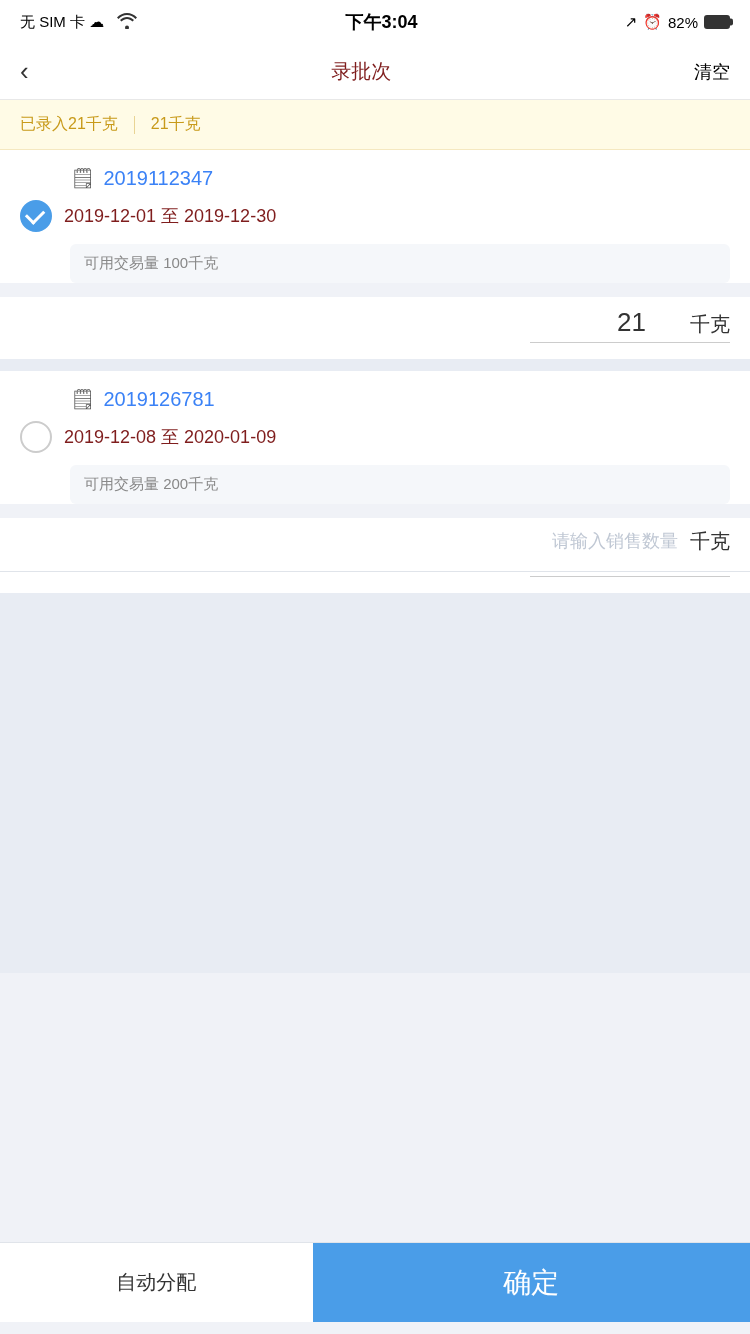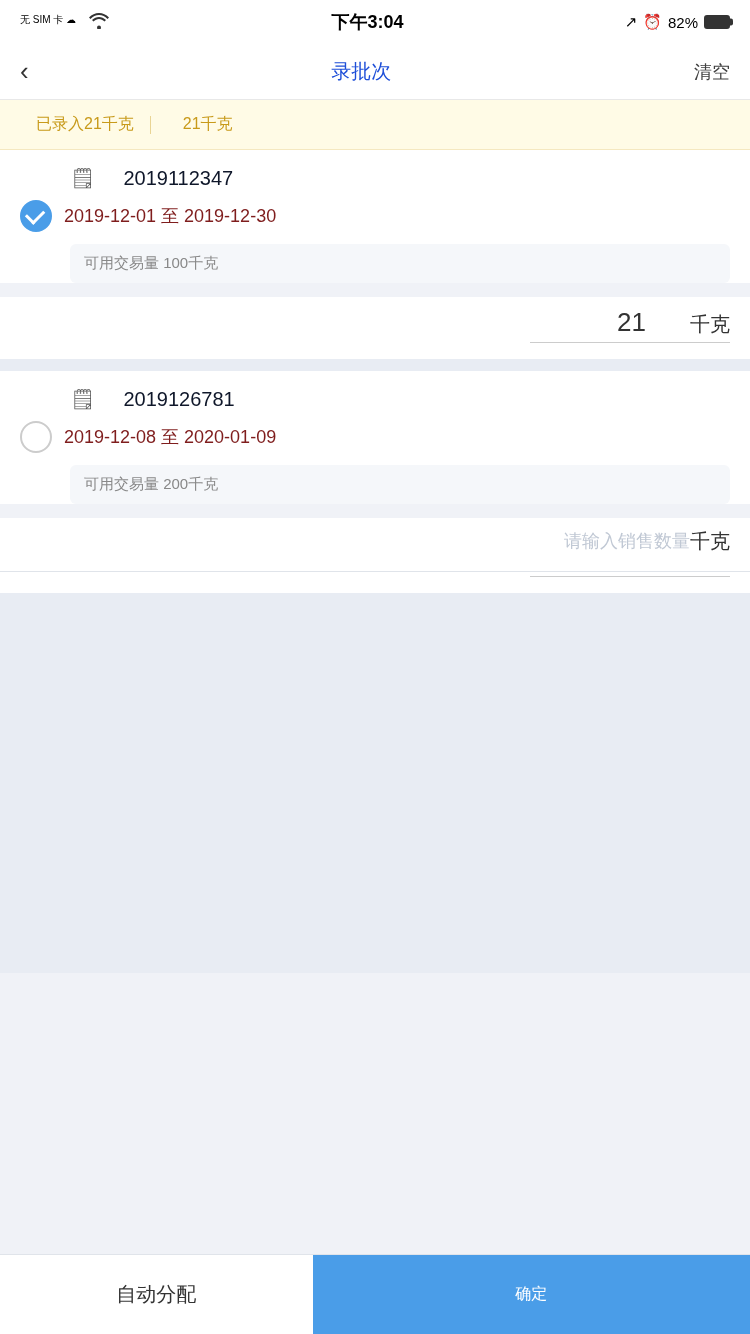--- a/index.html
+++ b/index.html
@@ -17,21 +17,21 @@
     .status-bar {
       height: 44px;
       background: #fff;
       display: flex;
       align-items: center;
       justify-content: space-between;
       padding: 0 20px;
       font-size: 16px;
       font-weight: 500;
     }
-    .status-left { display: flex; align-items: flex-start; gap: 12px; font-size: 10px; }
+    .status-left { display: flex; align-items: center; gap: 12px; font-size: 15px; }
     .status-center { font-size: 18px; font-weight: 600; }
     .status-right { display: flex; align-items: center; gap: 6px; font-size: 15px; }
     .battery-icon {
       display: inline-block;
       width: 26px;
       height: 14px;
       border: 2px solid #333;
       border-radius: 3px;
       position: relative;
       background: #333;
@@ -60,41 +60,40 @@
     }
     .nav-back {
       font-size: 26px;
       color: #333;
       cursor: pointer;
       font-weight: 300;
     }
     .nav-title {
       font-size: 20px;
       font-weight: 500;
-      color: #1d4ed8;
+      color: #7f1d1d;
     }
     .nav-clear {
       font-size: 18px;
-      color: #404040;
+      color: #000000;
       cursor: pointer;
     }
 
     
     .summary-banner {
       background: #fffbe6;
       padding: 14px 20px;
       display: flex;
       align-items: center;
       gap: 16px;
       border-bottom: 1px solid #f5e8c0;
     }
     .summary-text {
       font-size: 16px;
       color: #c89a1a;
-      margin-left: 16px;
     }
     .summary-divider {
       width: 1px;
       height: 18px;
       background: #c89a1a;
       opacity: 0.4;
     }
 
     
     .batch-item {
@@ -109,23 +108,22 @@
       gap: 8px;
       margin-bottom: 10px;
       padding-left: 50px;
     }
     .batch-id-icon {
       font-size: 20px;
       color: #555;
     }
     .batch-id-text {
       font-size: 20px;
-      color: #0f172a;
+      color: #3b82f6;
       font-weight: 500;
-      margin-left: 20px;
     }
 
     .batch-date-row {
       display: flex;
       align-items: center;
       gap: 12px;
       margin-bottom: 12px;
     }
     .radio-circle {
       width: 32px;
@@ -168,20 +166,21 @@
       font-size: 15px;
       color: #888;
     }
 
     
     .qty-input-row {
       display: flex;
       align-items: center;
       justify-content: flex-end;
       padding: 10px 20px 16px 20px;
+      gap: 12px;
       border-bottom: 1px solid #e0e4ea;
     }
     .qty-input {
       font-size: 22px;
       color: #333;
       text-align: right;
       border: none;
       outline: none;
       background: transparent;
       min-width: 80px;
@@ -231,21 +230,21 @@
     
     .bottom-area {
       background: #e8ecf3;
       flex: 1;
       min-height: 380px;
     }
 
     
     .bottom-buttons {
       position: fixed;
-      bottom: 0;
+      bottom: 12px;
       left: 0;
       width: 750px;
       height: 80px;
       display: flex;
       background: #0f766e;
       border-top: 1px solid #e0e4ea;
     }
     .btn-auto {
       flex: 1;
       display: flex;
@@ -256,21 +255,21 @@
       background: #fff;
       cursor: pointer;
       border: none;
       outline: none;
     }
     .btn-confirm {
       flex: 1.4;
       display: flex;
       align-items: center;
       justify-content: center;
-      font-size: 16px;
+      font-size: 28px;
       color: #fff;
       background: #4a9de8;
       cursor: pointer;
       border: none;
       outline: none;
     }
   </style>
 </head>
 <body>
 

